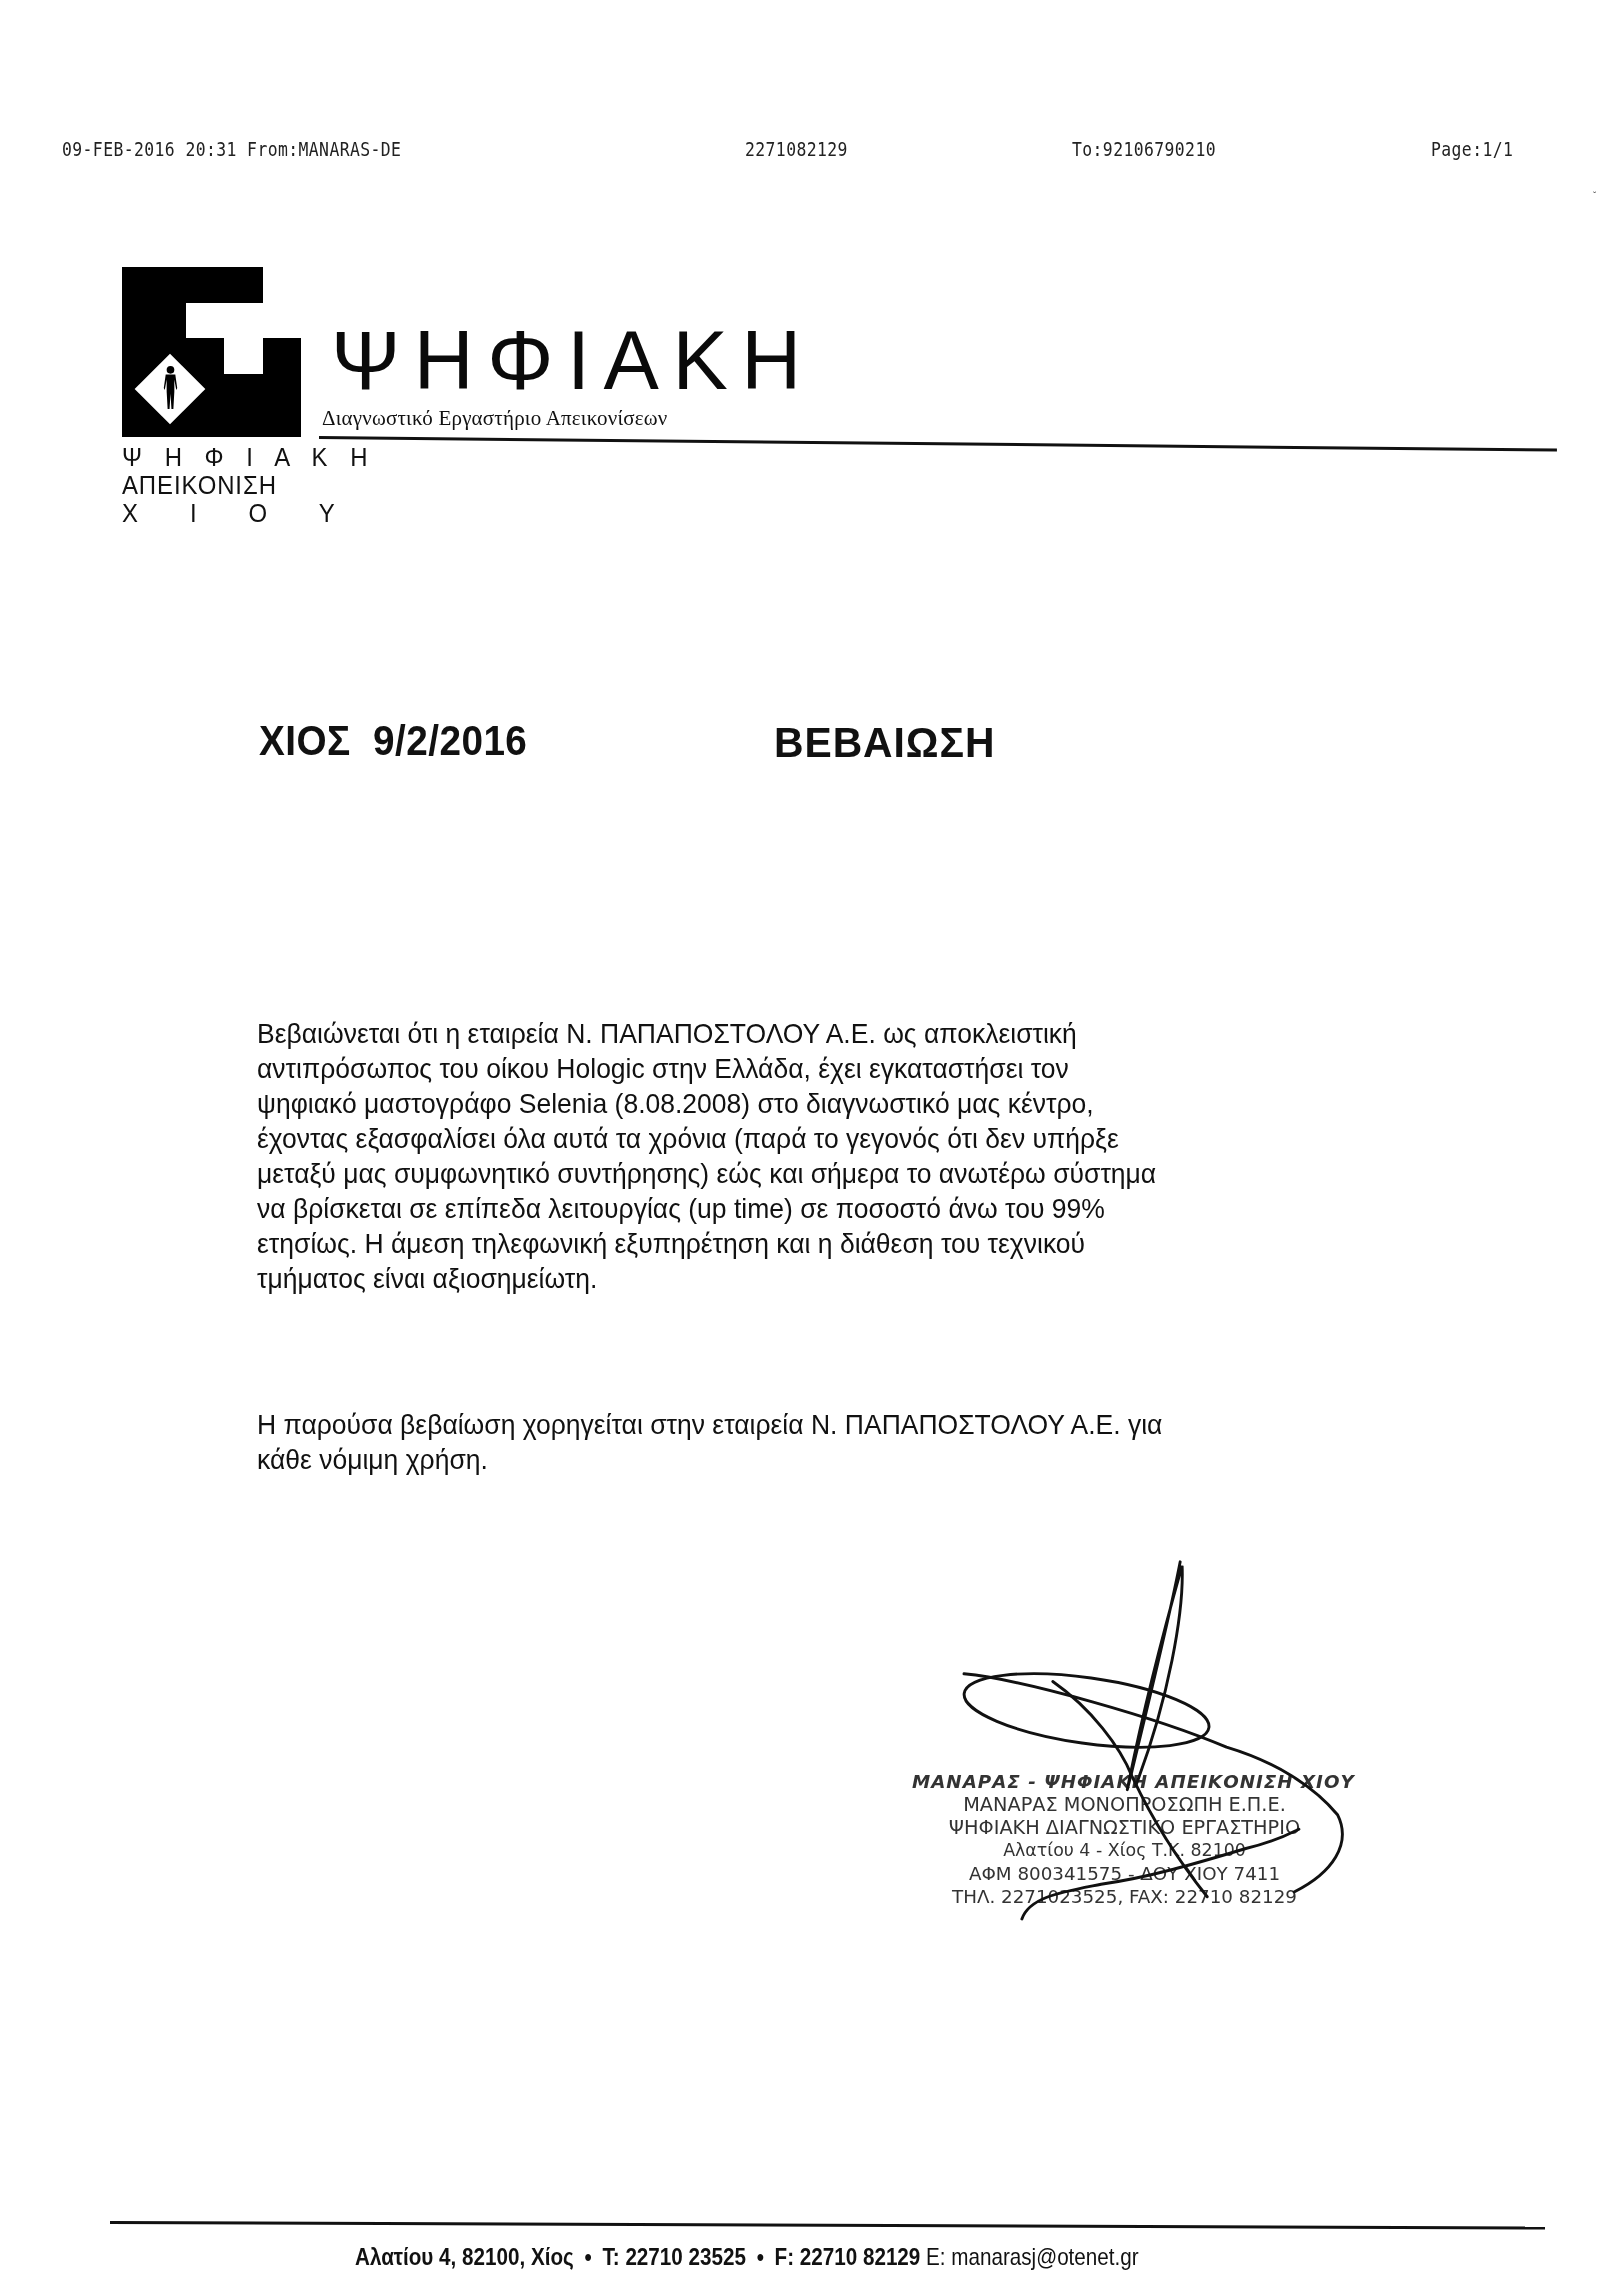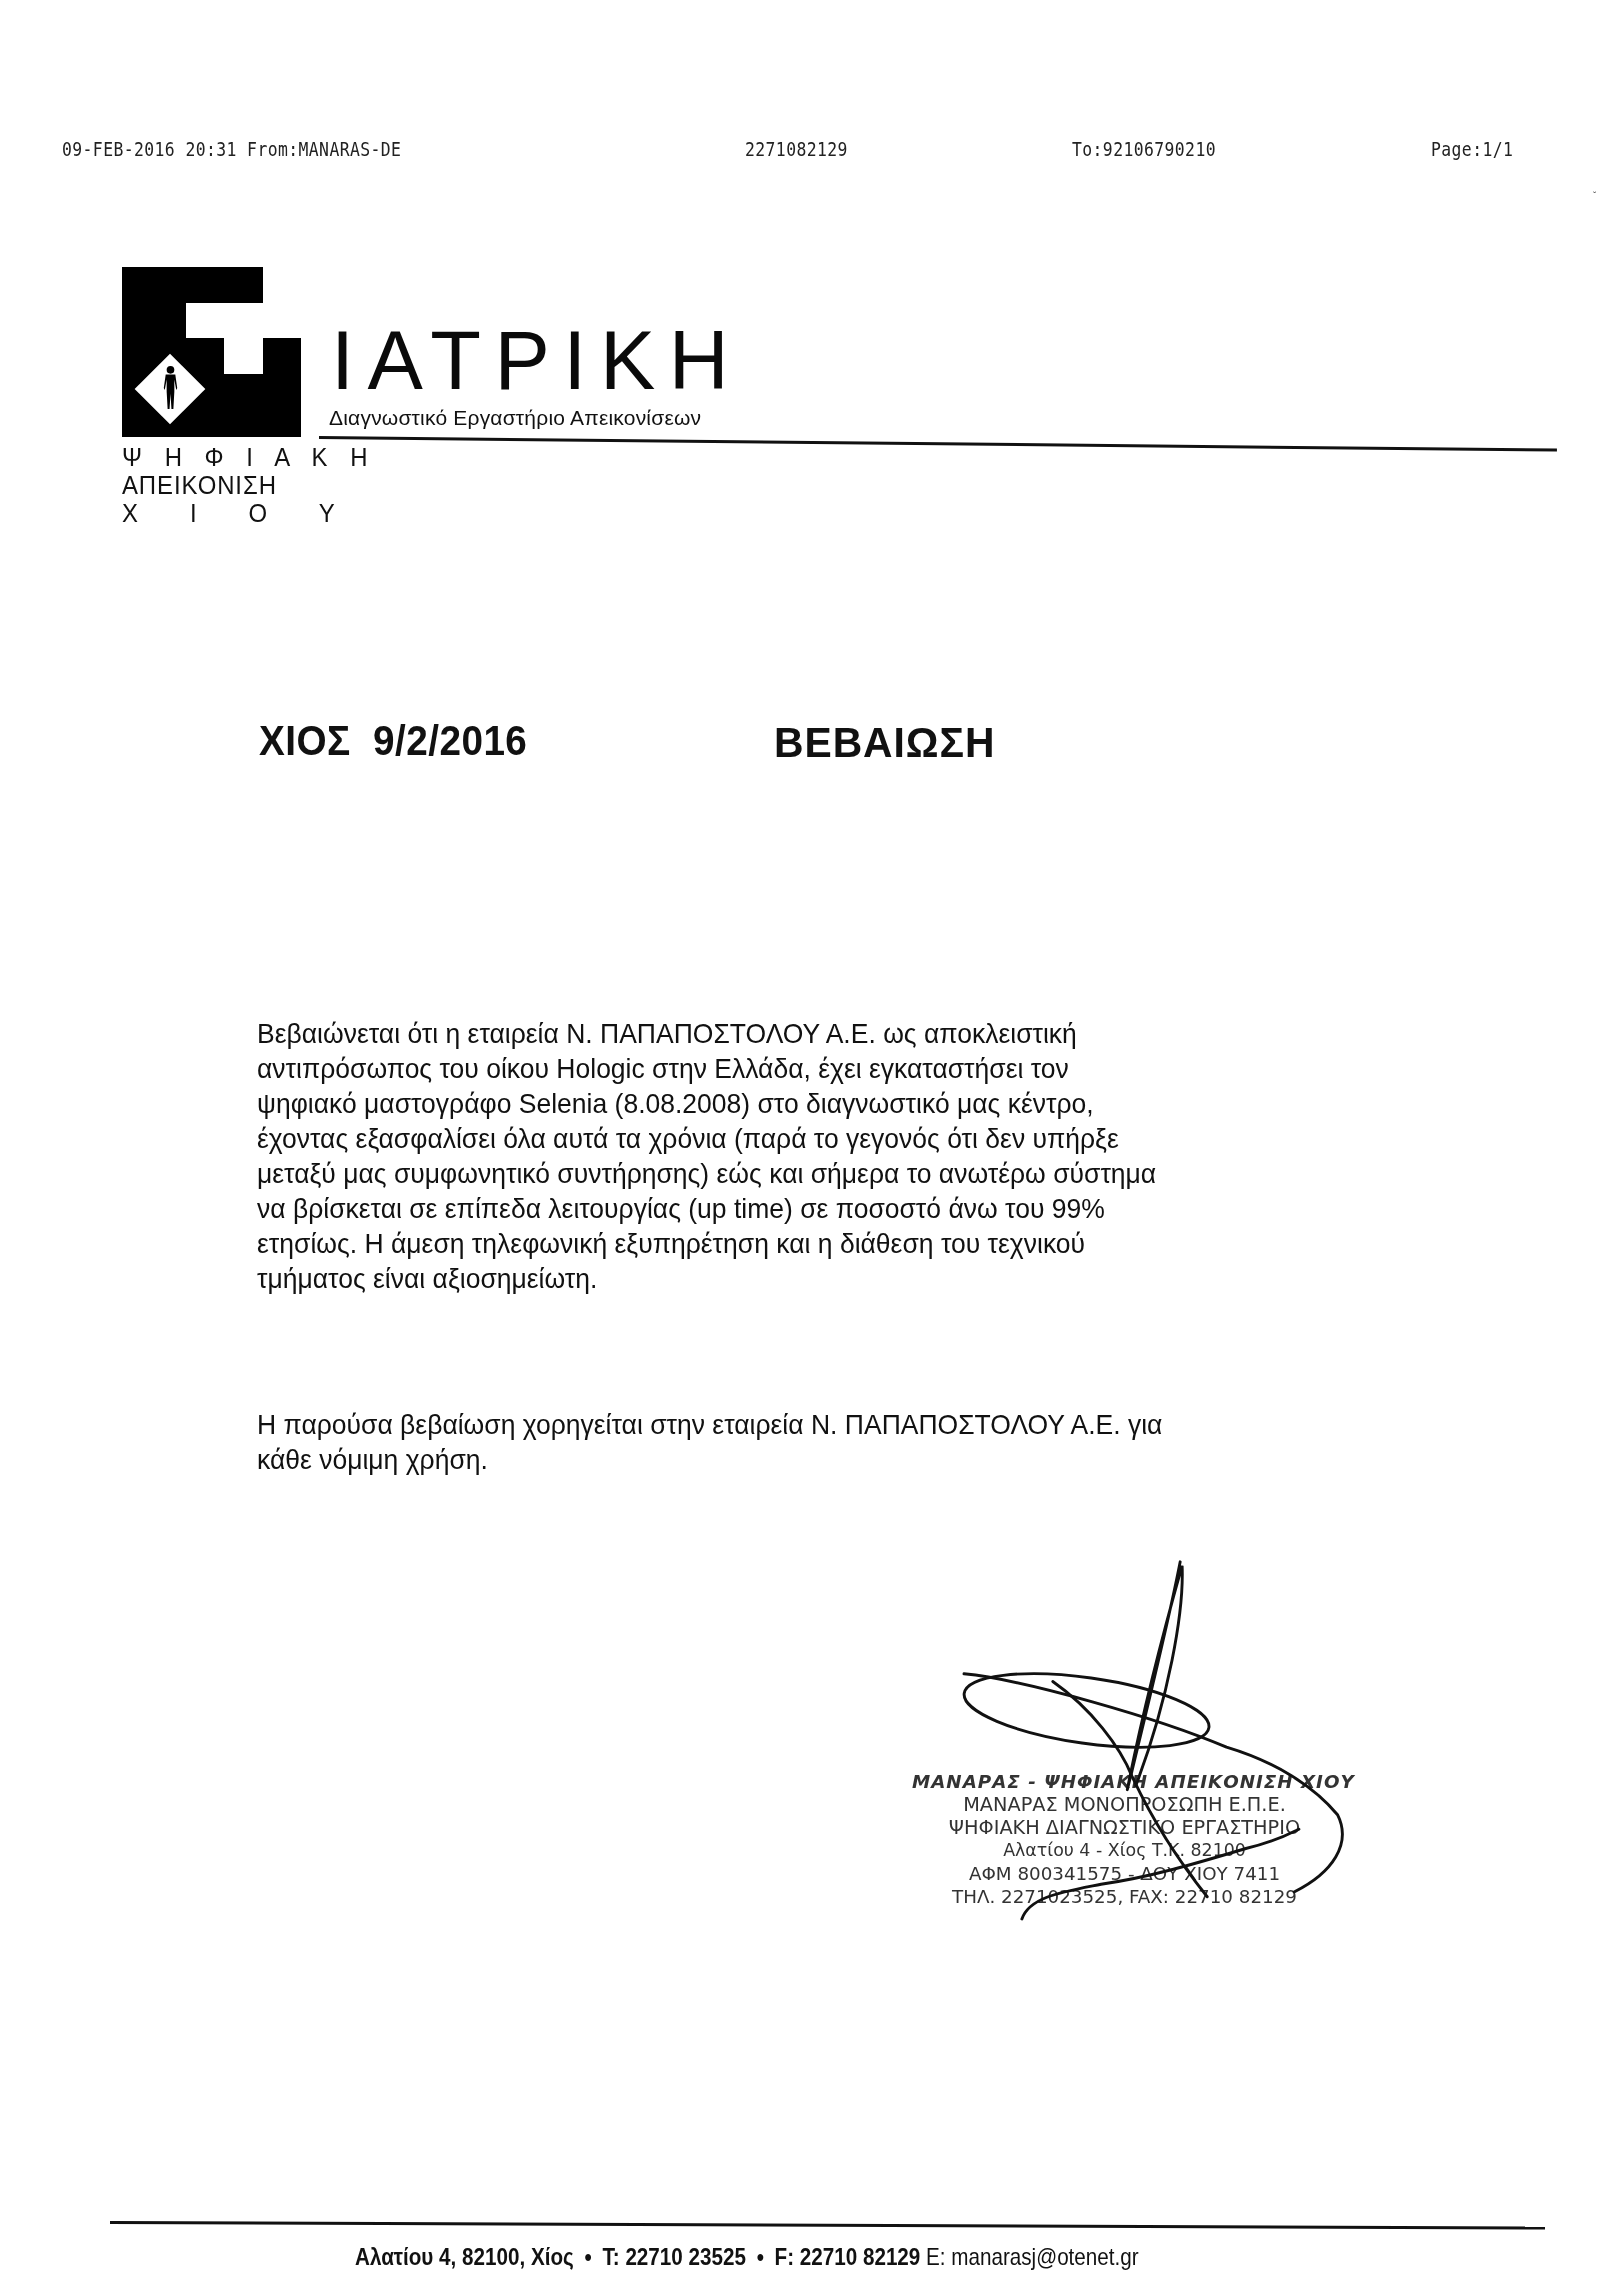--- a/index.html
+++ b/index.html
@@ -10,21 +10,21 @@
   .fax { top: 137px; font-family: "DejaVu Sans Mono", monospace; font-size: 20px; letter-spacing: 0.5px; color: #222; transform: scaleX(0.82); transform-origin: left top; white-space: nowrap; }
   .fax-mark { left: 1593px; top: 189px; width: 5.8px; height: 3.9px; font-size: 9.7px; color: #333; }
 
   
   .logo-box { left: 122px; top: 267px; width: 179px; height: 170px; background: #000; }
   .cut { position: absolute; background: #fff; }
   .diamond { position: absolute; left: 23px; top: 97px; width: 50px; height: 50px; background: #fff; transform: rotate(45deg); }
   .figure { position: absolute; left: 36px; top: 98px; width: 25px; height: 46px; }
   .logo-sub { left: 122px; font-family: "Liberation Sans", sans-serif; font-size: 26px; color: #111; letter-spacing: 0; transform: scaleX(0.92); transform-origin: left top; white-space: nowrap; }
   .brand { left: 331px; top: 319px; font-family: "Liberation Sans", sans-serif; font-weight: 400; font-size: 83px; letter-spacing: 13.5px; line-height: 1; color: #0a0a0a; }
-  .tagline { left: 329px; top: 406px; font-family: Liberation Sans, sans-serif; font-size: 21px; color: #111; letter-spacing: 0.2px; }
+  .tagline { left: 322px; top: 406px; font-family: Liberation Serif, serif; font-size: 21px; color: #111; letter-spacing: 0.2px; }
   .rule-top { left: 319px; top: 436px; width: 1238px; height: 2.9px; background: #111; transform: rotate(0.58deg); transform-origin: left center; }
 
   
   .place-date { left: 259px; top: 716px; font-family: "Liberation Sans", sans-serif; font-weight: 700; font-size: 43px; letter-spacing: 0.5px; transform: scaleX(0.9); transform-origin: left top; white-space: nowrap; }
   .doc-title { left: 774px; top: 718px; font-family: "Liberation Sans", sans-serif; font-weight: 700; font-size: 43px; letter-spacing: 1px; transform: scaleX(0.95); transform-origin: left top; }
 
   
   .body-text { left: 257px; font-family: "Liberation Sans", sans-serif; font-size: 28.5px; line-height: 35px; color: #111; white-space: nowrap; transform: scaleX(0.93); transform-origin: left top; }
   .p1 { top: 1016px; }
   .p2 { top: 1407px; }
@@ -60,21 +60,21 @@
   <div class="diamond"></div>
   <svg class="figure" viewBox="0 0 26 48">
     <circle cx="13" cy="5" r="4" fill="#000"></circle>
     <path d="M8 10 H18 L20 24 L19 26 L17 15 L17 28 L16 46 H14 L13 30 L12 46 H10 L9 28 L9 15 L7 26 L6 24 Z" fill="#000"></path>
   </svg>
 </div>
 <div class="abs logo-sub" style="top:442px; letter-spacing:8.7px;">Ψ Η Φ Ι Α Κ Η</div>
 <div class="abs logo-sub" style="top:470px; letter-spacing:1px;">ΑΠΕΙΚΟΝΙΣΗ</div>
 <div class="abs logo-sub" style="top:498px; letter-spacing:8.7px; white-space:pre;">Χ   Ι   Ο   Υ</div>
 
-<div class="abs brand">ΙΑΤΡΙΚΗ</div>
+<div class="abs brand">ΨΗΦΙΑΚΗ</div>
 <div class="abs tagline">Διαγνωστικό Εργαστήριο Απεικονίσεων</div>
 <div class="abs rule-top"></div>
 
 <div class="abs place-date" style="white-space:pre;">ΧΙΟΣ  9/2/2016</div>
 <div class="abs doc-title">ΒΕΒΑΙΩΣΗ</div>
 
 <div class="abs body-text p1">
   <span class="line">Βεβαιώνεται ότι η εταιρεία Ν. ΠΑΠΑΠΟΣΤΟΛΟΥ Α.Ε. ως αποκλειστική</span>
   <span class="line">αντιπρόσωπος του οίκου Hologic στην Ελλάδα, έχει εγκαταστήσει τον</span>
   <span class="line">ψηφιακό μαστογράφο Selenia (8.08.2008) στο διαγνωστικό μας κέντρο,</span>

